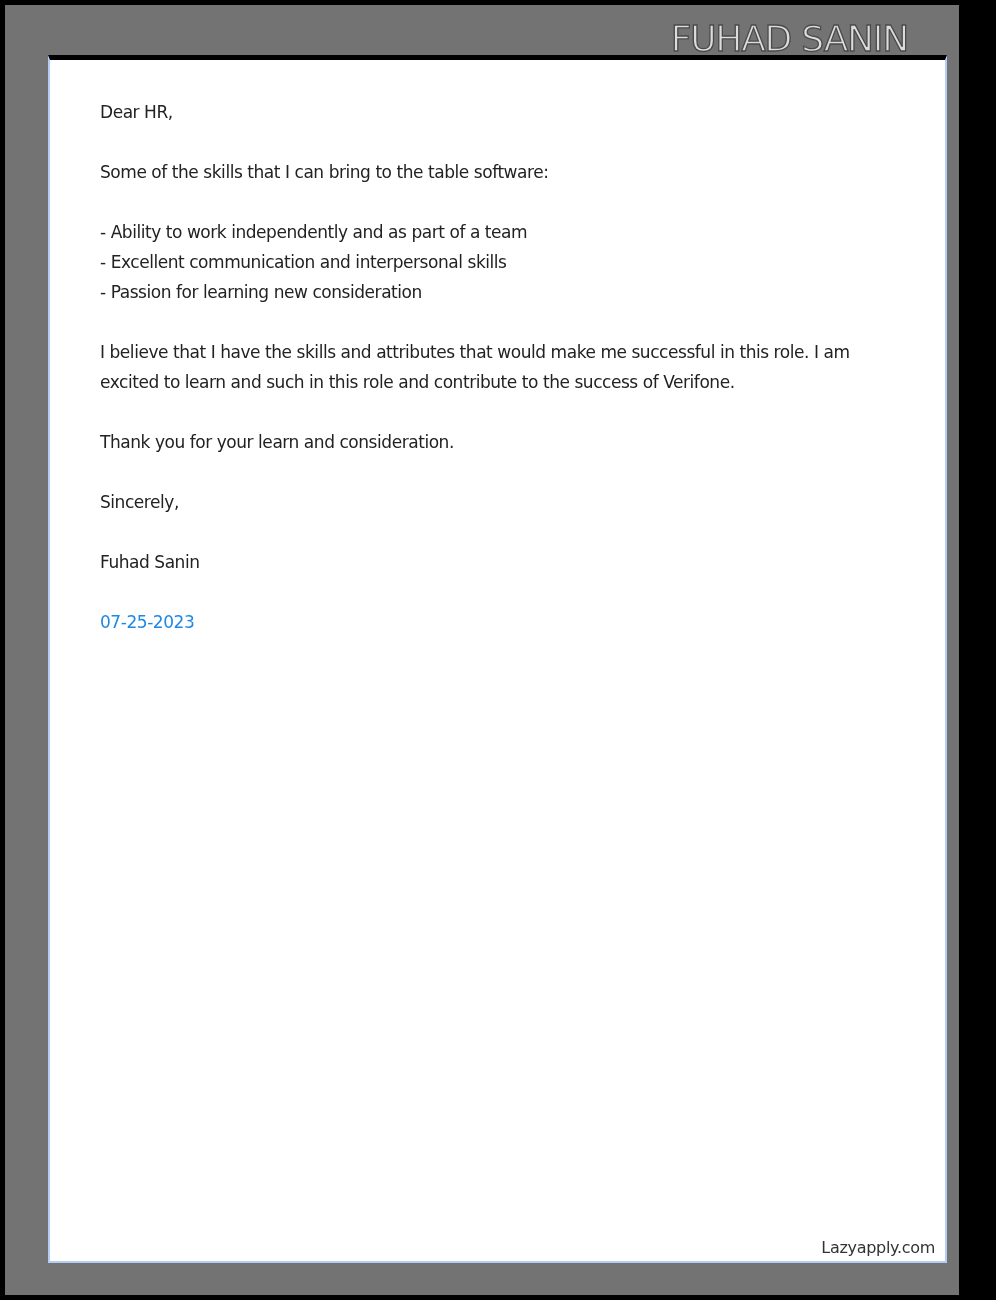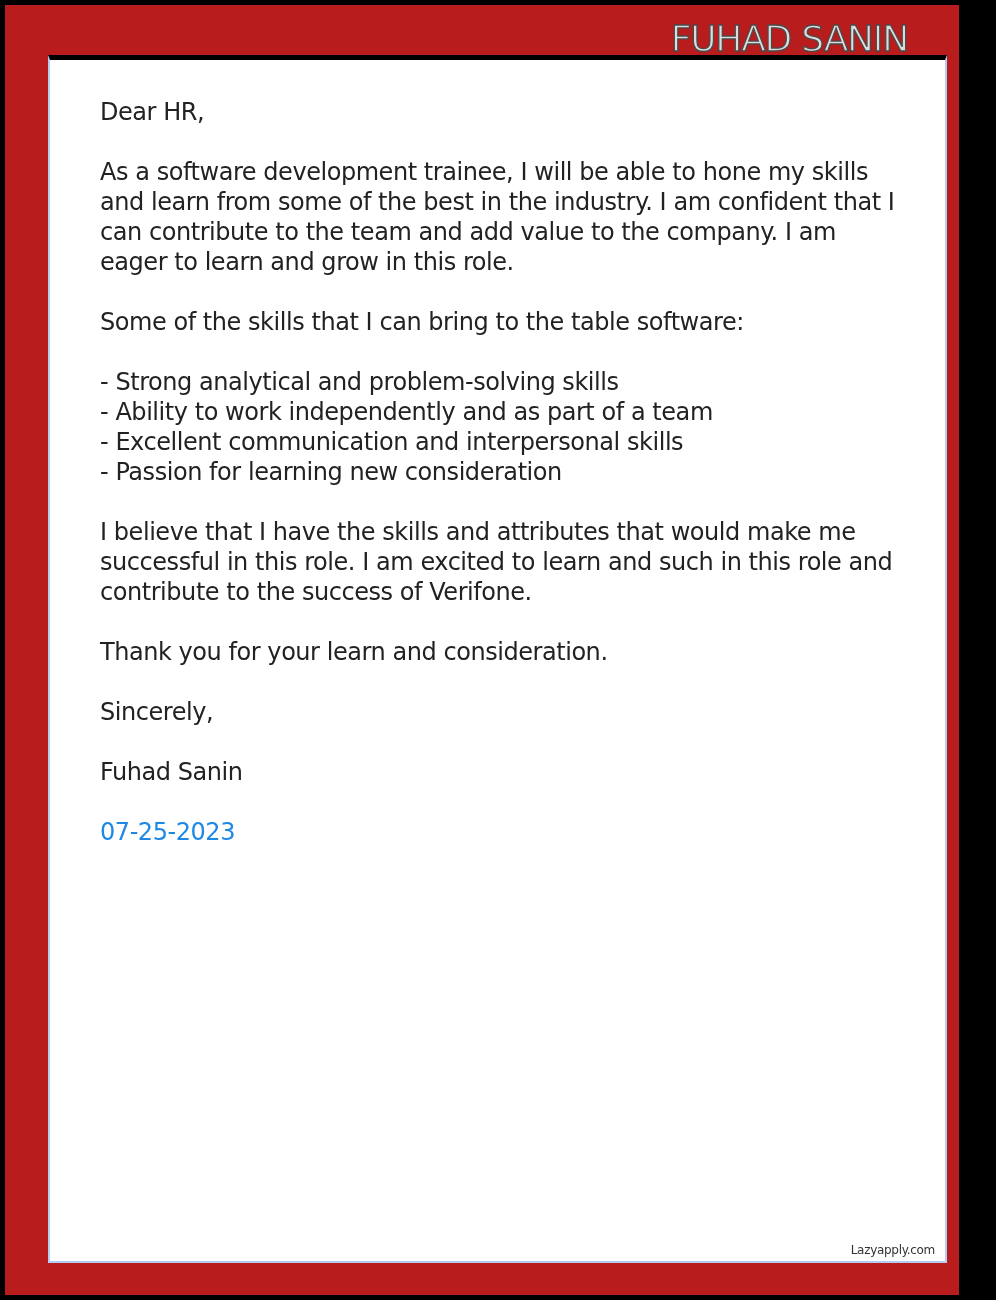--- a/index.html
+++ b/index.html
@@ -12,21 +12,21 @@
       position: relative;
       overflow: hidden;
       background: #000;
     }
     .frame {
       position: absolute;
       left: 5px;
       top: 5px;
       width: 954px;
       height: 1290px;
-      background: #b91c1c;
+      background: #737373;
     }
     .name-header {
       position: absolute;
       right: 51px;
       top: 12px;
       font-family: "DejaVu Sans", sans-serif;
       font-size: 36px;
       letter-spacing: -1.2px;
       line-height: 44px;
       color: #dcdcdc;
@@ -46,21 +46,21 @@
       border-left: 2px solid #b3cdf5;
       border-right: 2px solid #b3cdf5;
       border-bottom: 2px solid #b3cdf5;
     }
     .letter-body {
       position: absolute;
       left: 50px;
       top: 37px;
       width: 800px;
       font-family: "DejaVu Sans", sans-serif;
-      font-size: 24px;
+      font-size: 17px;
       letter-spacing: -0.45px;
       line-height: 30px;
       color: #222;
     }
     .letter-body p {
       margin: 0 0 30px 0;
     }
     .skills-list {
       list-style: none;
       margin: 0 0 30px 0;
@@ -74,38 +74,36 @@
     .signature { margin: 0 0 10px 0; }
     .date {
       color: #1e88e5;
       margin: 0;
     }
     .footer-credit {
       position: absolute;
       right: 10px;
       bottom: 4px;
       font-family: "DejaVu Sans", sans-serif;
-      font-size: 12px;
+      font-size: 16px;
       letter-spacing: -0.3px;
       color: #333;
     }
   </style>
 </head>
 <body>
 
 <div class="frame">
   <h1 class="name-header">FUHAD SANIN</h1>
 
   <div class="card">
     <div class="letter-body">
       <p>Dear HR,</p>
-      <p>As a software development trainee, I will be able to hone my skills and learn from some of the best in the industry. I am confident that I can contribute to the team and add value to the company. I am eager to learn and grow in this role.</p>
       <p>Some of the skills that I can bring to the table software:</p>
       <ul class="skills-list">
-        <li>- Strong analytical and problem-solving skills</li>
         <li>- Ability to work independently and as part of a team</li>
         <li>- Excellent communication and interpersonal skills</li>
         <li>- Passion for learning new consideration</li>
       </ul>
       <p>I believe that I have the skills and attributes that would make me successful in this role. I am excited to learn and such in this role and contribute to the success of Verifone.</p>
       <p>Thank you for your learn and consideration.</p>
       <p class="closing">Sincerely,</p>
       <p class="signature">Fuhad Sanin</p>
       <p class="date">07-25-2023</p>
     </div>

